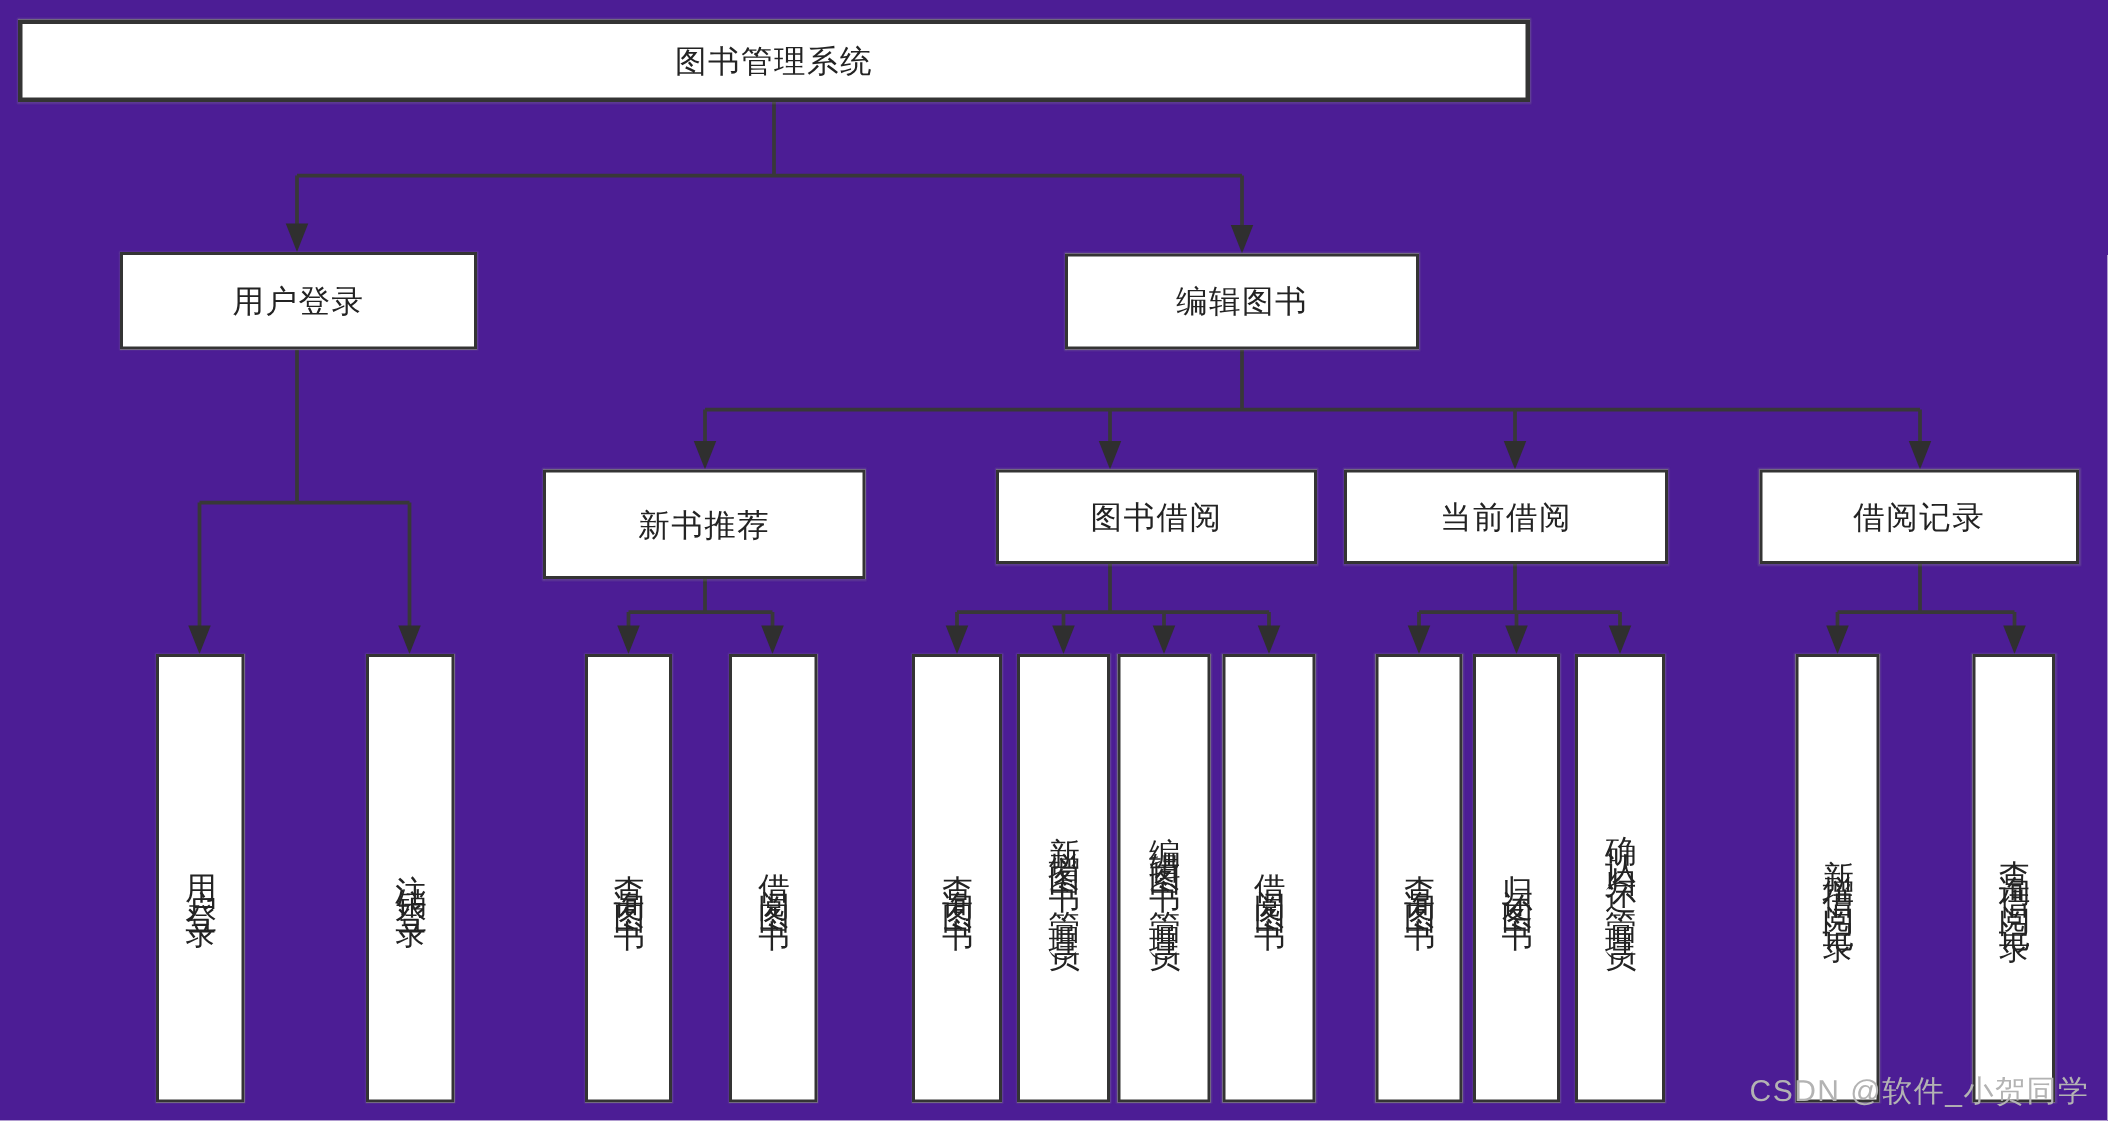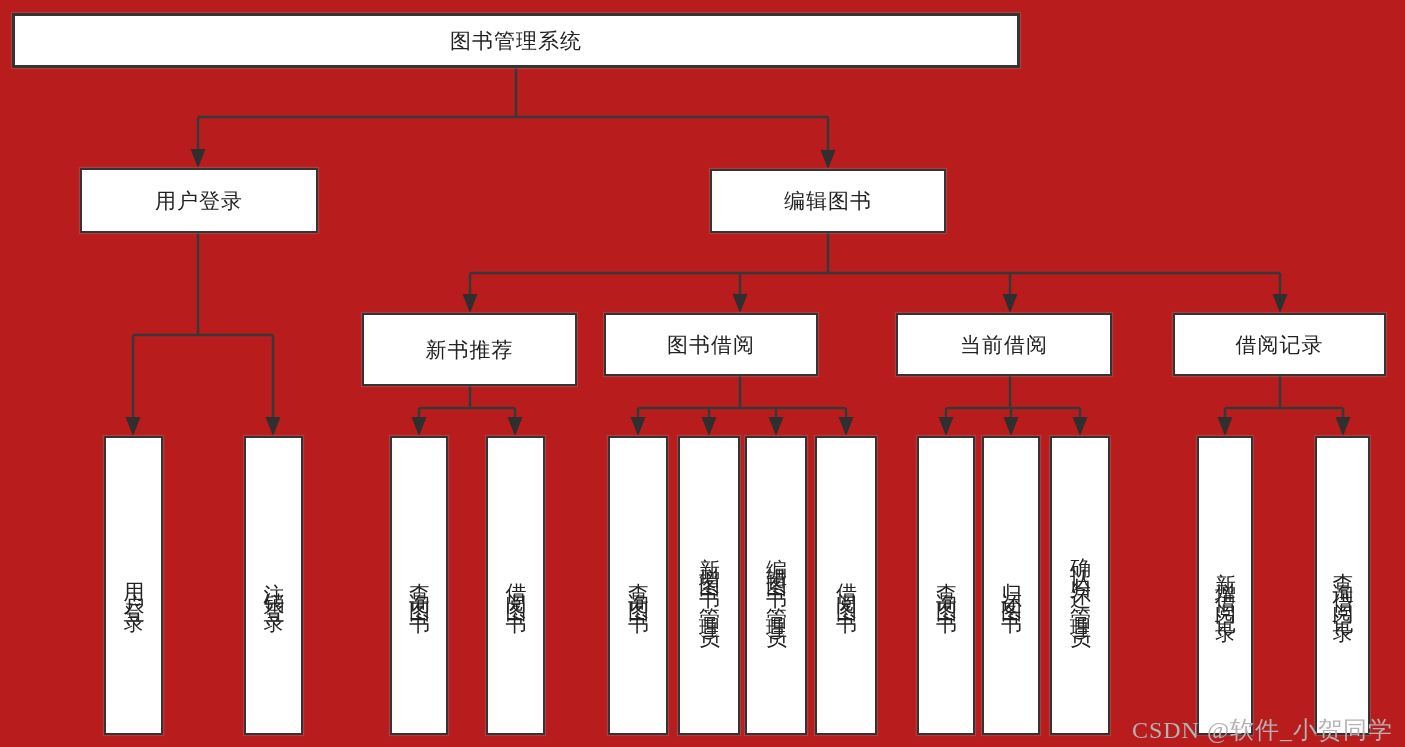--- a/index.html
+++ b/index.html
@@ -1,34 +1,34 @@
 <!DOCTYPE html>
 <html><head>
 <meta charset="utf-8">
 <style>
   html,body{margin:0;padding:0;background:#ffffff;}
   .canvas{
-    position:relative;width:1405px;height:747px;background:#b91c1c;
-    font-family:Liberation Serif, serif;
+    position:relative;width:1405px;height:747px;background:#4c1d95;
+    font-family:Liberation Sans, sans-serif;
     color:#232323;overflow:hidden;
   }
   .connectors{position:absolute;left:0;top:0;pointer-events:none;}
   .box{
     position:absolute;background:#ffffff;border:2px solid #343434;
     box-sizing:border-box;display:flex;align-items:center;justify-content:center;
     box-shadow:0 0 1px 1px rgba(150,150,150,0.28);
   }
   .root{border-width:3px;}
   .hbox{font-size:21px;letter-spacing:1px;}
   .vbox span{
     writing-mode:vertical-rl;text-orientation:mixed;
     font-size:21px;letter-spacing:10px;line-height:1;
   }
   .watermark{
-    position:absolute;right:12px;top:714px;font-size:24px;
+    position:absolute;right:12px;top:714px;font-size:20px;
     color:#b3b3b3;letter-spacing:1px;white-space:nowrap;
   }
 </style>
 </head>
 <body>
 
 <div class="canvas">
 
   <svg class="connectors" width="1405" height="747" viewBox="0 0 1405 747" aria-hidden="true">
     <g stroke="#383838" stroke-width="2.5" fill="none">
@@ -103,21 +103,21 @@
   <div class="box hbox" style="left:80px;top:168px;width:238px;height:65px;">
     <span>用户登录</span>
   </div>
   <div class="box hbox" style="left:710px;top:169px;width:236px;height:64px;">
     <span>编辑图书</span>
   </div>
 
   <div class="box hbox" style="left:362px;top:313px;width:215px;height:73px;">
     <span>新书推荐</span>
   </div>
-  <div class="box hbox" style="left:604px;top:313px;width:214px;height:63px;">
+  <div class="box hbox" style="left:664px;top:313px;width:214px;height:63px;">
     <span>图书借阅</span>
   </div>
   <div class="box hbox" style="left:1173px;top:313px;width:213px;height:63px;">
     <span>借阅记录</span>
   </div>
   <div class="box hbox" style="left:896px;top:313px;width:216px;height:63px;">
     <span>当前借阅</span>
   </div>
 
   <div class="box vbox" style="left:104px;top:436px;width:59px;height:299px;">

